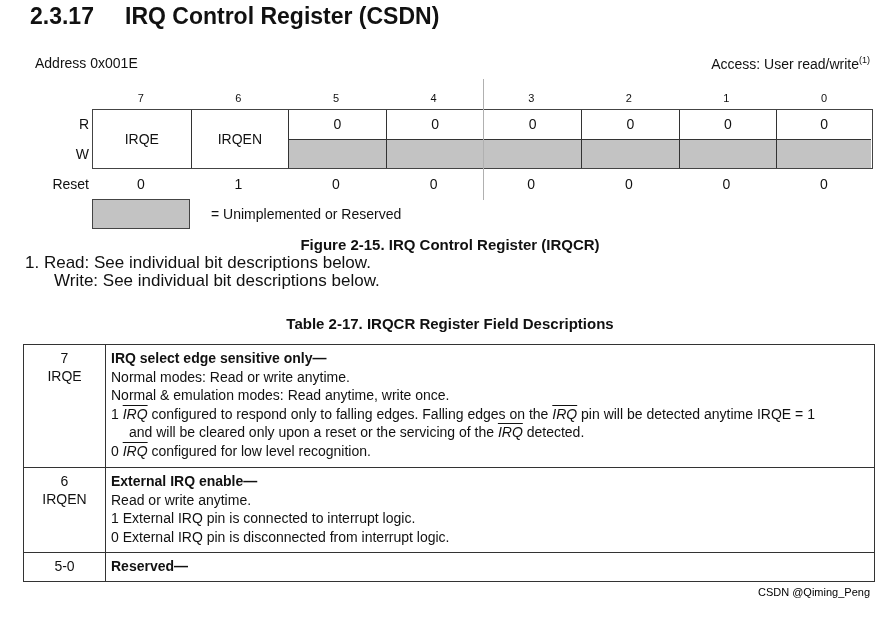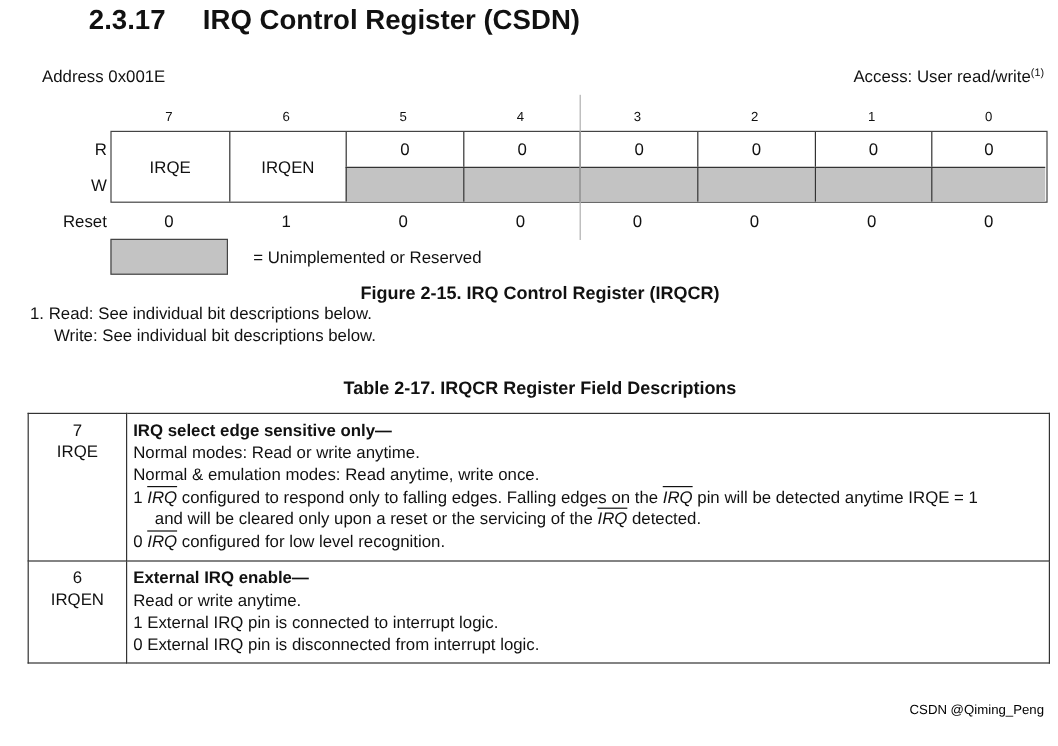--- a/index.html
+++ b/index.html
@@ -1,36 +1,36 @@
 <!DOCTYPE html>
 <html><head>
 <meta charset="utf-8">
 <style>
   html, body { margin:0; padding:0; background:#ffffff; }
   body { width:882px; height:622px; position:relative; overflow:hidden;
          font-family:"Liberation Sans", sans-serif; color:#111; }
   .abs { position:absolute; }
   .title { left:30px; top:3px; font-size:23px; font-weight:bold; white-space:nowrap; }
-  .title .num { display:inline-block; width:95px;margin-left:44px; }
+  .title .num { display:inline-block; width:95px; }
   .addr { left:35px; top:55px; font-size:14px; }
   .access { right:12px; top:55px; font-size:14px; white-space:nowrap; }
   .access sup { font-size:9px; }
   .bitnum { top:92px; font-size:11px; width:97.6px; text-align:center; }
   .rowlbl { font-size:14px; text-align:right; }
   .reg { left:92px; top:109px; width:781px; height:60px; border:1.5px solid #444; box-sizing:border-box; }
   .cell { position:absolute; box-sizing:border-box; font-size:14px; text-align:center; }
   .rcell { top:0; height:29px; line-height:29px; border-left:1.5px solid #333; }
   .wcell { top:29px; height:29px; background:#c3c3c3; border-left:1.5px solid #333; border-top:1.5px solid #333; }
   .named { top:0; height:58px; line-height:58px; border-left:1.5px solid #333; }
   .resetv { top:176px; font-size:14px; width:97.6px; text-align:center; }
   .sep { left:483px; top:79px; width:1px; height:121px; background:#b0b0b0; }
   .legendbox { left:92px; top:199px; width:98px; height:30px; background:#c3c3c3; border:1.5px solid #444; box-sizing:border-box; }
   .legendtxt { left:211px; top:206px; font-size:14px; white-space:nowrap; }
   .figcap { left:0; width:900px; top:236px; text-align:center; font-size:15px; font-weight:bold; }
-  .note { font-size:14px; white-space:nowrap; }
+  .note { font-size:17px; white-space:nowrap; }
   .tblcap { left:0; width:900px; top:315px; text-align:center; font-size:15px; font-weight:bold; }
   table.fields { position:absolute; left:23px; top:344px; width:852px; border-collapse:collapse; font-size:14px; }
   table.fields th, table.fields td { border:1.5px solid #333; vertical-align:top; }
   table.fields th { height:35px; font-weight:bold; text-align:center; vertical-align:middle; padding:0; }
   table.fields td.fld { width:81px; text-align:center; padding:4px 0 0 0; line-height:18px; }
   table.fields td.desc { padding:4px 0 0 5px; line-height:18.5px; }
   .bold { font-weight:bold; }
   .ol { text-decoration:overline;font-style:italic; }
   .indent { padding-left:18px; }
   .watermark { right:12px; top:586px; font-size:11px; color:#000000; white-space:nowrap; }
@@ -91,21 +91,21 @@
 <div class="abs resetv" style="left:580px">0</div>
 <div class="abs resetv" style="left:677.6px">0</div>
 <div class="abs resetv" style="left:775.2px">0</div>
 
 <div class="abs legendbox"></div>
 <div class="abs legendtxt">= Unimplemented or Reserved</div>
 
 <div class="abs figcap">Figure 2-15. IRQ Control Register (IRQCR)</div>
 
 <div class="abs note" style="left:25px; top:253px;">1. Read: See individual bit descriptions below.</div>
-<div class="abs note" style="left:45px; top:271px;text-align:center;">Write: See individual bit descriptions below.</div>
+<div class="abs note" style="left:54px; top:271px;text-align:center;">Write: See individual bit descriptions below.</div>
 
 <div class="abs tblcap">Table 2-17. IRQCR Register Field Descriptions</div>
 
 <table class="fields">
   <tbody>
   <tr style="height:123px;">
     <td class="fld">
       <div>7</div>
       <div>IRQE</div>
     </td>
@@ -123,16 +123,24 @@
       <div>6</div>
       <div>IRQEN</div>
     </td>
     <td class="desc">
       <div class="bold">External IRQ enable—</div>
       <div>Read or write anytime.</div>
       <div>1 External IRQ pin is connected to interrupt logic.</div>
       <div>0 External IRQ pin is disconnected from interrupt logic.</div>
     </td>
   </tr>
+  <tr style="height:29px;">
+    <td class="fld">
+      <div>5-0</div>
+    </td>
+    <td class="desc">
+      <div class="bold">Reserved—</div>
+    </td>
+  </tr>
 </tbody>
   </table>
 
 <div class="abs watermark">CSDN @Qiming_Peng</div>
 
 </body></html>

